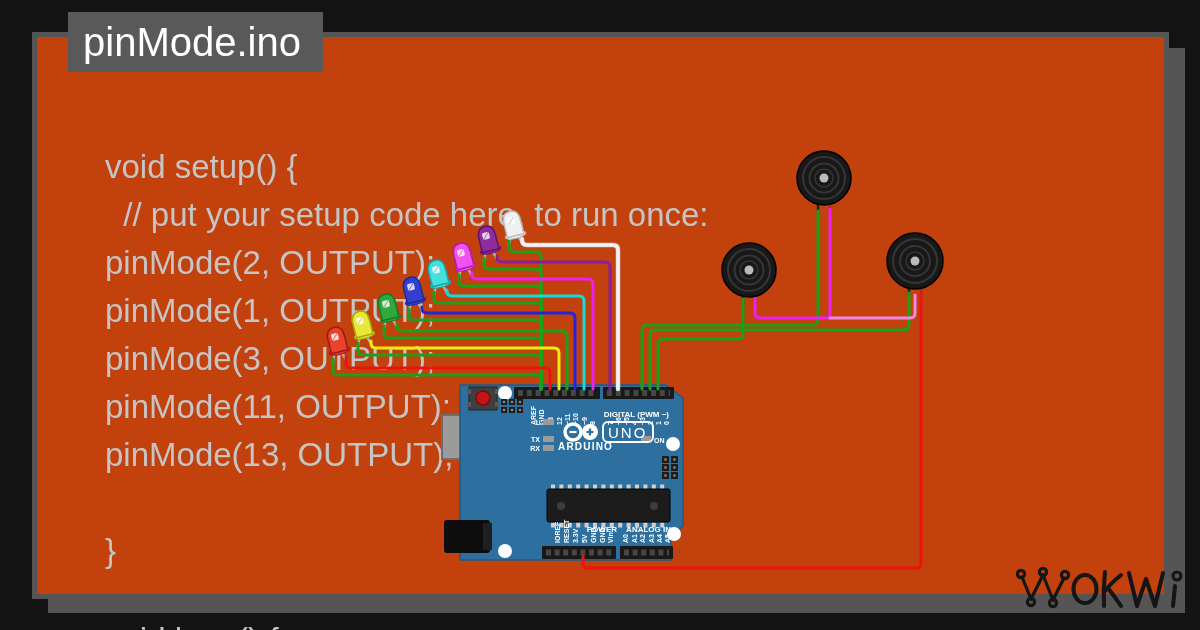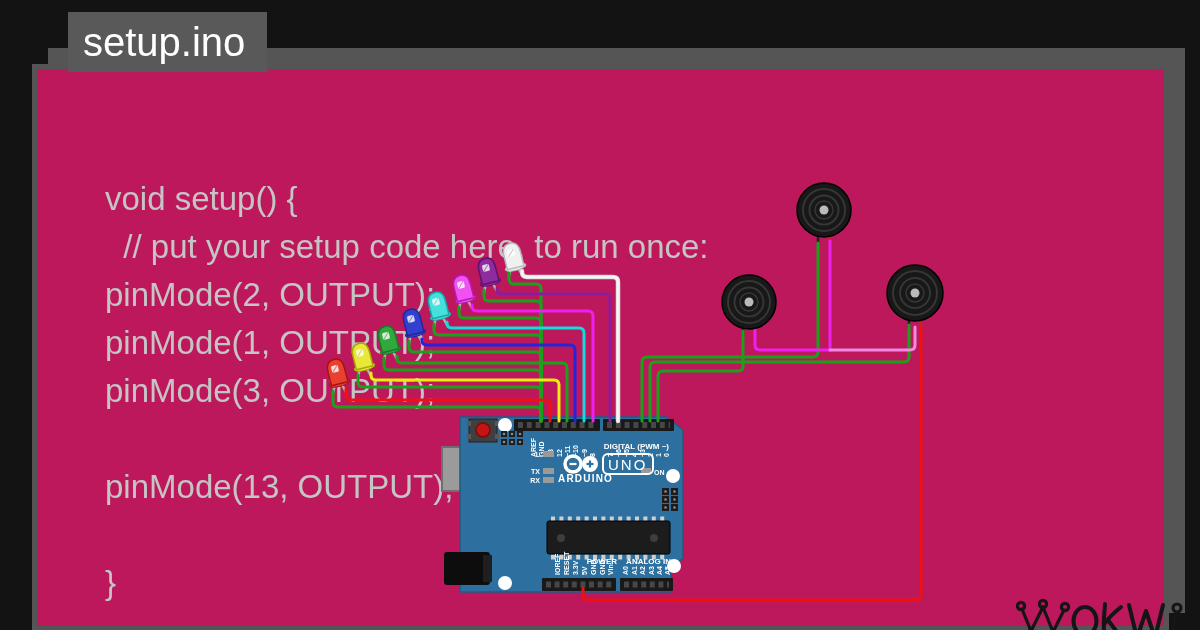--- a/index.html
+++ b/index.html
@@ -1,20 +1,20 @@
 <!DOCTYPE html>
 <html><head>
 <meta charset="utf-8">
 <style>
   html,body{margin:0;padding:0;background:#131313;width:1200px;height:630px;overflow:hidden;
     font-family:"Liberation Sans",sans-serif;}
   .stage{position:absolute;top:0;left:0;width:1200px;height:630px;background:#131313;}
   .shadow-rect{position:absolute;left:48px;top:48px;width:1137px;height:565px;background:#555555;}
-  .card{position:absolute;left:32px;top:32px;width:1137px;height:567px;background:#be185d;
-    border:5px solid #555555;box-sizing:border-box;margin-top:32px;}
+  .card{position:absolute;left:32px;top:32px;width:1137px;height:567px;background:#c2410c;
+    border:5px solid #555555;box-sizing:border-box;}
   .card-clip{position:absolute;left:37px;top:37px;width:1127px;height:557px;overflow:hidden;}
   .title-box{position:absolute;left:68px;top:12px;height:60px;background:#595959;z-index:30;
     padding:0 22px 0 15px;}
   .title-box .t{color:#ffffff;font-size:40px;line-height:60px;white-space:pre;}
   .code{position:absolute;left:0;top:0;width:100%;height:100%;}
   .code-line{position:absolute;left:31px;font-size:33px;line-height:44px;color:#c5c5c5;white-space:pre;}
   .circuit{position:absolute;left:0;top:0;}
   .logo{position:absolute;left:941px;top:492px;}
   svg text{font-family:"Liberation Sans",sans-serif;}
   .pl{font-size:7px;font-weight:bold;fill:#ffffff;}
@@ -28,20 +28,21 @@
 
   <div class="card">
     <div class="card-clip">
 
       <div class="code">
         <div class="code-line" style="top:71px">void setup() {</div>
         <div class="code-line" style="top:119px">  // put your setup code here, to run once:</div>
         <div class="code-line" style="top:167px">pinMode(2, OUTPUT);</div>
         <div class="code-line" style="top:215px">pinMode(1, OUTPUT);</div>
         <div class="code-line" style="top:263px">pinMode(3, OUTPUT);</div>
+        <div class="code-line" style="top:311px">pinMode(11, OUTPUT);</div>
         <div class="code-line" style="top:359px">pinMode(13, OUTPUT);</div>
         <div class="code-line" style="top:455px">}</div>
         <div class="code-line" style="top:544px">void loop() {</div>
       </div>
 
       <svg class="circuit" width="1127" height="557" viewBox="37 37 1127 557">
 
         <g>
           <rect x="405" y="378" width="52" height="44" fill="#9b9b9b" stroke="#6e6e6e" stroke-width="2"></rect>
           <rect x="448" y="373" width="14" height="6" fill="#8d8d8d"></rect>
@@ -347,15 +348,15 @@
             <path d="M160,20 Q159,30 158,40"></path>
               <circle cx="162" cy="10" r="4" stroke-width="3.2"></circle>
           </g>
         </g>
       </svg>
 
     </div>
   </div>
 
   <div class="title-box">
-    <div class="t">setup.ino</div>
+    <div class="t">pinMode.ino</div>
   </div>
 </div>
 
 </body></html>

